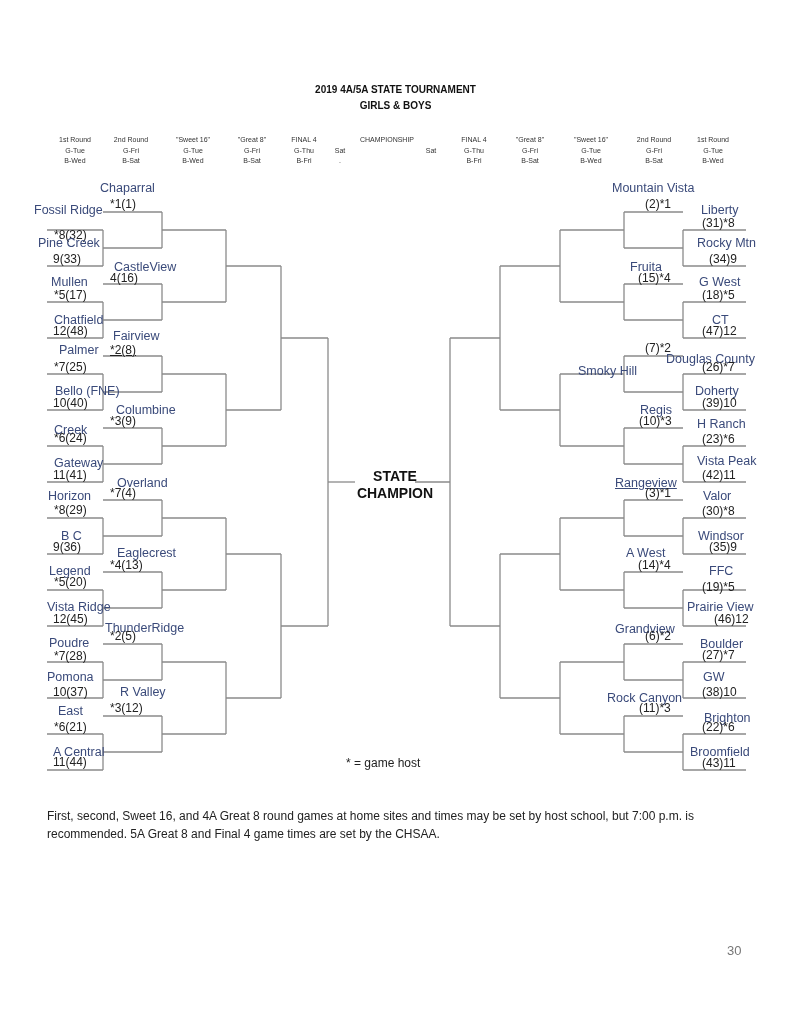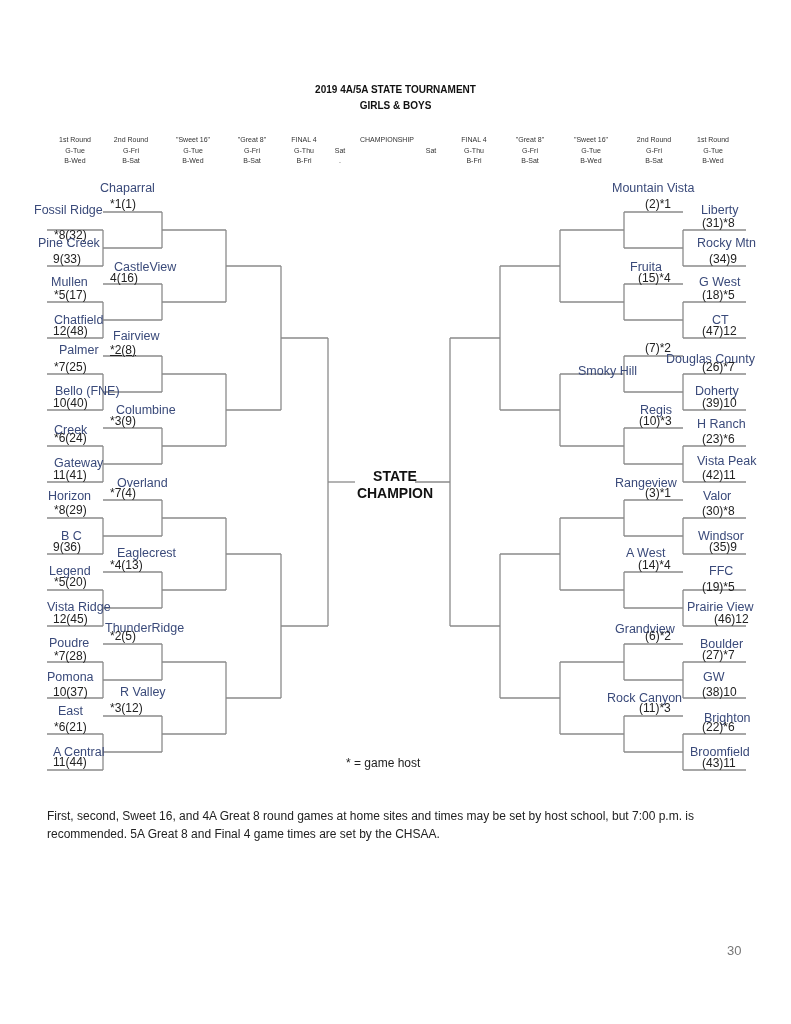--- a/index.html
+++ b/index.html
@@ -335,21 +335,21 @@
     </div>
     <div>
       <div class="team" style="left: 578px; top: 329px; margin-top: 36px;">Smoky Hill</div>
       <div class="seed" style="left: 645px; top: 343px;">(7)*2</div>
     </div>
     <div>
       <div class="team" style="left: 640px; top: 404px;">Regis</div>
       <div class="seed" style="left: 639px; top: 416px;">(10)*3</div>
     </div>
     <div>
-      <div class="team" style="left: 615px; top: 477px;">Rangeview</div>
+      <div class="team" style="left: 615px; top: 477px; text-decoration: underline;">Rangeview</div>
       <div class="seed" style="left: 645px; top: 488px;">(3)*1</div>
     </div>
     <div>
       <div class="team" style="left: 626px; top: 547px;">A West</div>
       <div class="seed" style="left: 638px; top: 560px;">(14)*4</div>
     </div>
     <div>
       <div class="team" style="left: 615px; top: 623px;">Grandview</div>
       <div class="seed" style="left: 645px; top: 631px;">(6)*2</div>
     </div>

